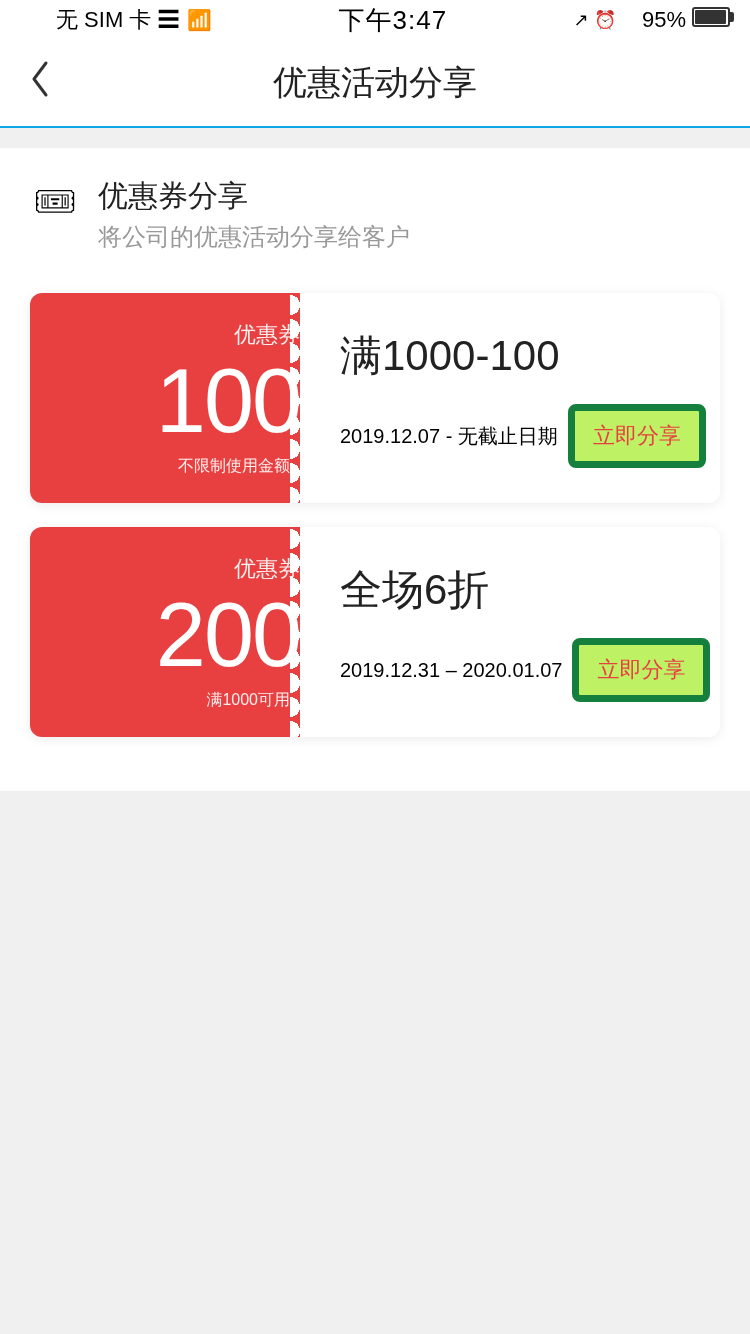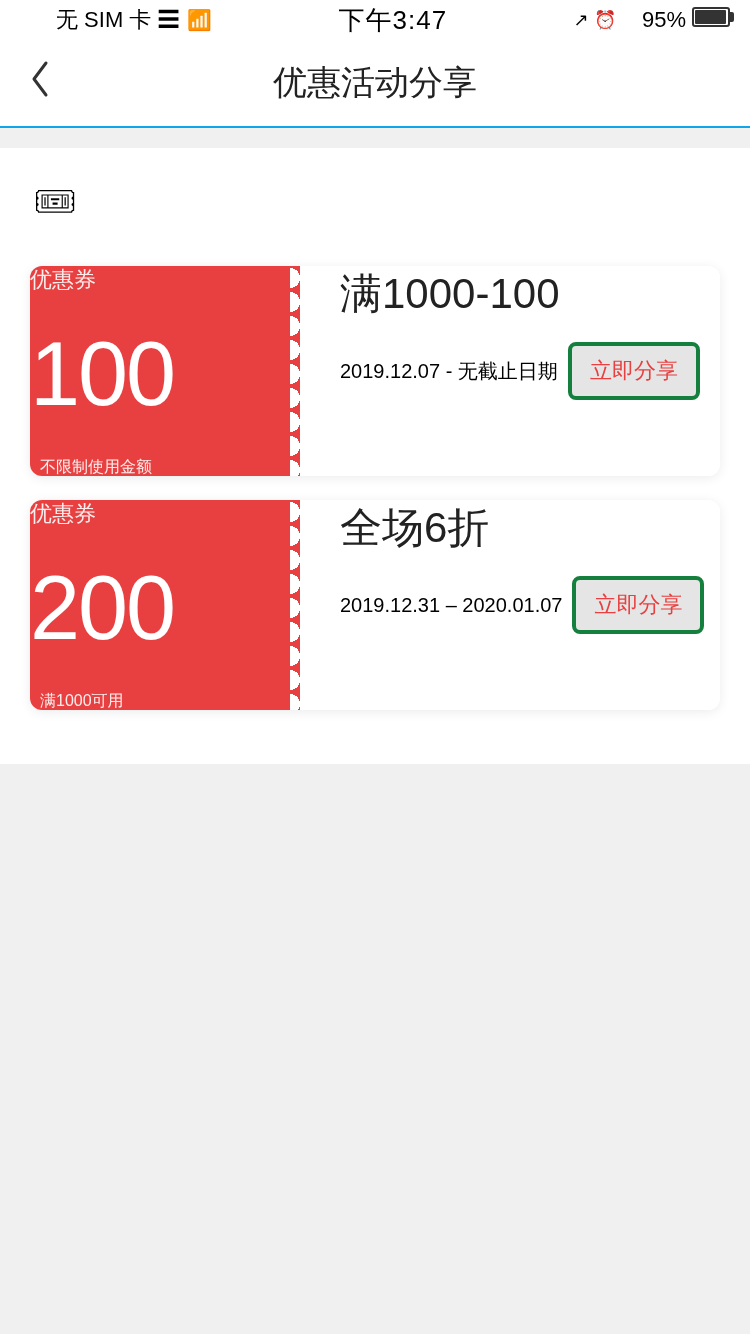--- a/index.html
+++ b/index.html
@@ -148,25 +148,24 @@
       box-shadow: 0 2px 12px rgba(0,0,0,0.08);
     }
 
     
     .coupon-left {
       width: 270px;
       flex-shrink: 0;
       background: #e84040;
       display: flex;
       flex-direction: column;
-      align-items: flex-start;
+      align-items: flex-end;
       justify-content: center;
       position: relative;
       color: #fff;
-      gap: 28px;
     }
 
     
     .coupon-left::after {
       content: '';
       position: absolute;
       right: -10px;
       top: 0;
       bottom: 0;
       width: 20px;
@@ -195,21 +194,21 @@
       text-align: center;
       padding: 0 10px;
     }
 
     
     .coupon-right {
       flex: 1;
       background: #fff;
       display: flex;
       flex-direction: column;
-      justify-content: flex-start;
+      justify-content: center;
       padding: 0 30px 0 40px;
     }
 
     .coupon-name {
       font-size: 42px;
       font-weight: 500;
       color: #222;
       margin-bottom: 20px;
     }
 
@@ -220,26 +219,26 @@
       gap: 10px;
     }
 
     .coupon-date {
       font-size: 20px;
       color: #000000;
       white-space: nowrap;
     }
 
     .share-btn {
-      border: 4px solid #15803d;
+      border: 7px solid #15803d;
       border-radius: 8px;
       padding: 10px 18px;
       color: #e84040;
       font-size: 22px;
-      background: #e5e5e5;
+      background: #bef264;
       white-space: nowrap;
       cursor: pointer;
       flex-shrink: 0;
     }
 
     
     .empty-area {
       background: #f0f0f0;
       flex: 1;
       min-height: 560px;
@@ -270,20 +269,24 @@
       <polyline points="18,4 6,20 18,36" stroke="#333" stroke-width="3" stroke-linecap="round" stroke-linejoin="round"></polyline>
     </svg>
   </div>
   <span class="nav-title">优惠活动分享</span>
 </div>
 
 <div class="section-divider"></div>
 
 <div class="section-header">
   <div class="section-icon">🎟</div>
+  <div class="section-text-block">
+    <div class="section-title">优惠券分享</div>
+    <div class="section-subtitle">将公司的优惠活动分享给客户</div>
+  </div>
 </div>
 
 <div class="coupon-list">
 
   <div class="coupon-card">
     <div class="coupon-left">
       <div class="coupon-label">优惠券</div>
       <div class="coupon-value">100</div>
       <div class="coupon-condition">不限制使用金额</div>
     </div>

